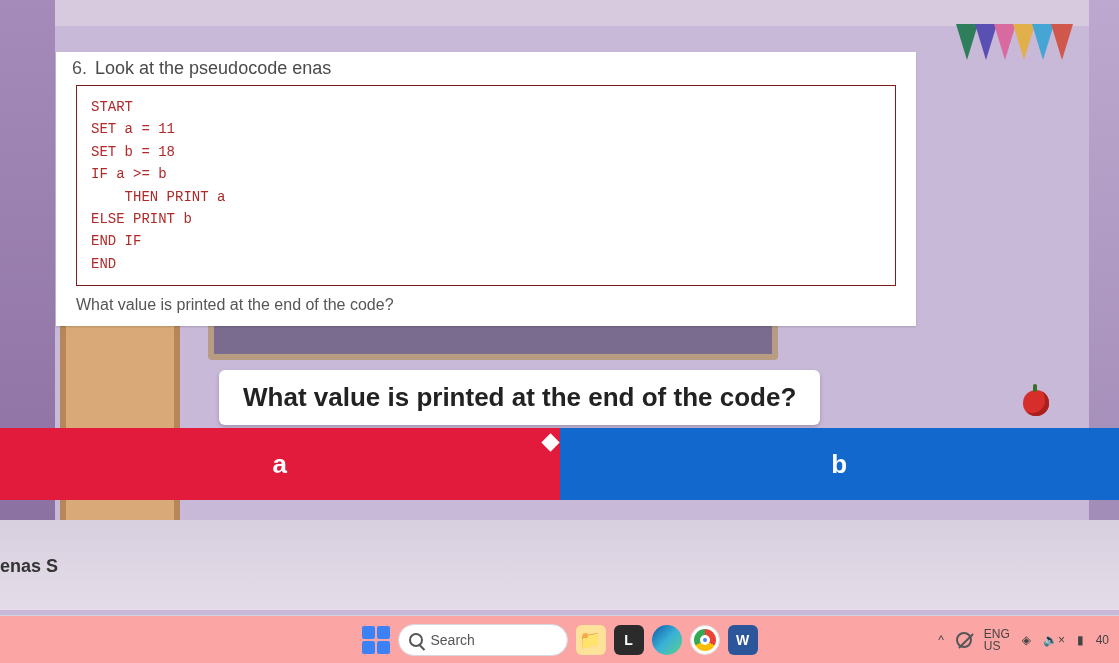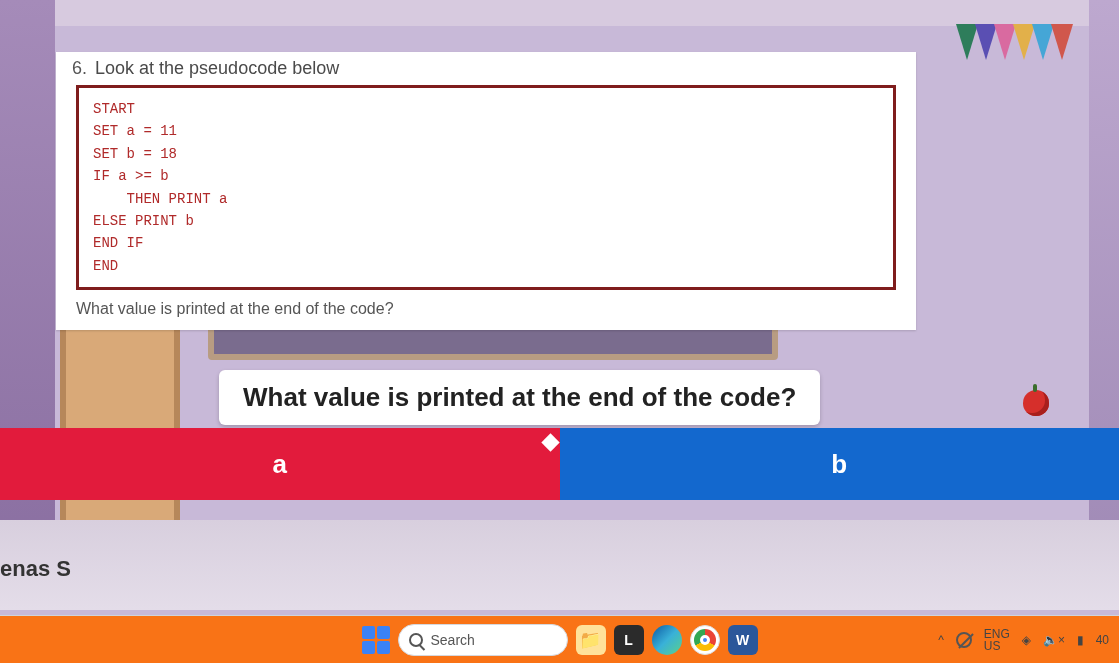--- a/index.html
+++ b/index.html
@@ -21,41 +21,41 @@
   .bunting span:nth-child(4){ border-top: 36px solid #e2b04a; }
   .bunting span:nth-child(5){ border-top: 36px solid #45a6d6; }
   .bunting span:nth-child(6){ border-top: 36px solid #d0574c; }
   .apple { position:absolute; right:70px; top:390px; width:26px; height:26px; background:#d62f2b; border-radius:50% 50% 48% 48%; box-shadow: inset -4px -3px 0 #a81f1c; }
   .apple::after{ content:""; position:absolute; top:-6px; left:10px; width:4px; height:8px; background:#3a6e2c; border-radius:2px; }
 
   
   .card { position: absolute; left: 56px; top: 52px; width: 860px; background: #fff; padding: 6px 16px 12px 16px; box-shadow: 0 1px 2px rgba(0,0,0,0.15); }
   .card-header { display: flex; align-items: baseline; gap: 8px; color: #4a4a4a; font-size: 18px; }
   .qnum { color: #555; }
-  .codebox { margin: 6px 4px 10px 4px; border: 3px solid #7f1d1d; padding: 10px 14px; }
+  .codebox { margin: 6px 4px 10px 4px; border: 1px solid #7f1d1d; padding: 10px 14px; }
   .codebox pre { font-family: Consolas, "Courier New", monospace; font-size: 14px; color: #b02a2a; line-height: 1.6; white-space: pre; }
   .subq { color: #555; font-size: 16px; margin-left: 4px; }
 
   
   .prompt-bubble { position: absolute; left: 219px; top: 370px; background: #fff; border-radius: 6px; padding: 12px 24px; font-size: 26px; font-weight: 700; color: #222; box-shadow: 0 2px 4px rgba(0,0,0,0.2); }
 
   
   .answers { position: absolute; left: 0; top: 428px; width: 100%; height: 72px; display: flex; }
   .ans { flex: 1; display: flex; align-items: center; justify-content: center; color: #fff; font-size: 26px; font-weight: 700; position: relative; cursor: pointer; }
   .ans-a { background: #e21b3c; }
   .ans-b { background: #1368ce; }
   
   .divider-shapes { position:absolute; top:428px; left:50%; transform:translateX(-50%); width:60px; height:30px; pointer-events:none;}
   .divider-shapes .d { position:absolute; left:14px; top:8px; width:13px;height:13px;background:#fff; transform:rotate(45deg);}
 
   
-  .player { position: absolute; left: 0; top: 556px; color: #333; font-size: 22px; font-weight: 600; padding-left: 0; }
+  .player { position: absolute; left: 0; top: 556px; color: #333; font-size: 18px; font-weight: 600; padding-left: 0; }
 
   
-  .taskbar { position: absolute; left: 0; bottom: 0; width: 100%; height: 48px; background: #f97316; border-top: 1px solid #d0d4db; display: flex; align-items: center; }
+  .taskbar { position: absolute; left: 0; bottom: 0; width: 100%; height: 48px; background: #fca5a5; border-top: 1px solid #d0d4db; display: flex; align-items: center; }
   .tb-center { position:absolute; left:50%; transform:translateX(-50%); display:flex; align-items:center; gap:8px;}
   .start { width:28px; height:28px; display:grid; grid-template-columns:1fr 1fr; grid-template-rows:1fr 1fr; gap:2px; }
   .start div{ background:#3b82f6; border-radius:2px;}
   .searchbox { display:flex; align-items:center; gap:8px; background:#fff; border:1px solid #d5d8de; border-radius:18px; padding:4px 14px 4px 10px; width:170px; height:32px;}
   .mag { width:14px;height:14px;border:2px solid #555;border-radius:50%; position:relative;}
   .mag::after{content:"";position:absolute;width:2px;height:7px;background:#555; bottom:-6px; right:-2px; transform:rotate(-45deg);}
   .searchbox span{ color:#555; font-size:14px;}
   .tb-icon { width:30px; height:30px; border-radius:6px; display:flex;align-items:center;justify-content:center; font-size:18px;}
   .ico-explorer{ background:#ffe29a;}
   .ico-l { background:#2b2b2b; color:#fff; font-weight:700; font-size:14px;}
@@ -80,21 +80,21 @@
 <div class="door"></div>
 <div class="floor"></div>
 <div class="bunting">
   <span></span><span></span><span></span><span></span><span></span><span></span>
 </div>
 <div class="apple"></div>
 
 <div class="card">
   <div class="card-header">
     <span class="qnum">6.</span>
-    <span>Look at the pseudocode below</span>
+    <span>Look at the pseudocode enas</span>
   </div>
   <div class="codebox">
     <pre>START
 SET a = 11
 SET b = 18
 IF a &gt;= b
     THEN PRINT a
 ELSE PRINT b
 END IF
 END</pre>

